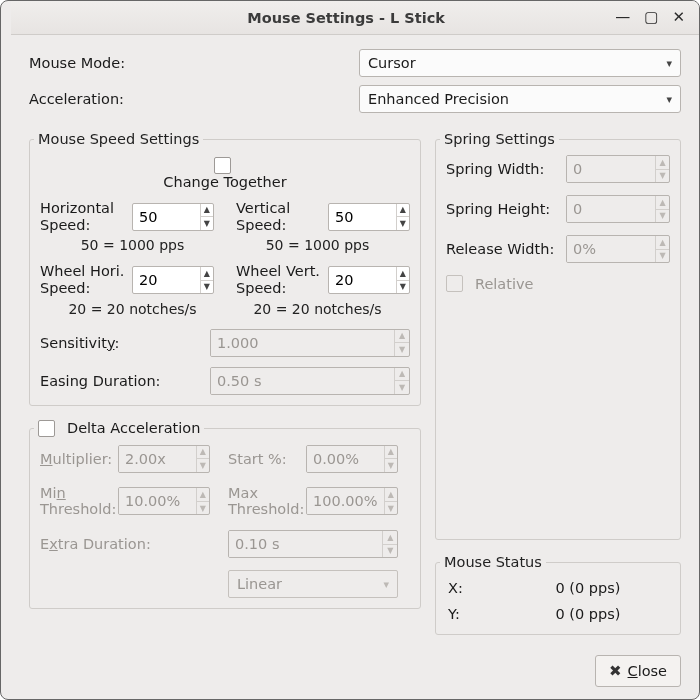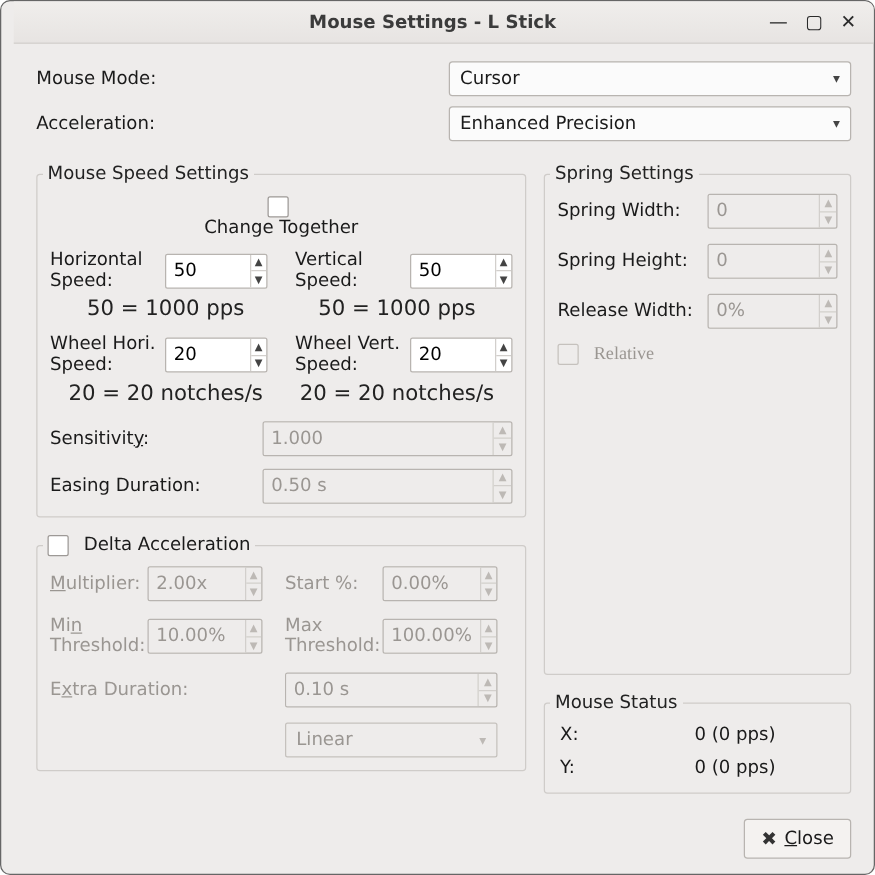--- a/index.html
+++ b/index.html
@@ -113,21 +113,21 @@
   .spin .updn {
     width: 16px;
     border-left: 1px solid #d2cfcc;
     display: flex; flex-direction: column;
   }
   .spin .updn div {
     flex: 1; display:flex; align-items:center; justify-content:center;
     font-size: 8px; color: #444; cursor: pointer;
   }
   .spin .updn div:first-child { border-bottom: 1px solid #d2cfcc; }
-  .hint { text-align:center; color:#222; margin: 4px 0 10px 0; font-size: 17px; }
+  .hint { text-align:center; color:#222; margin: 4px 0 10px 0; font-size: 14px; }
   .grid-sens {
     display:grid;
     grid-template-columns: 170px 1fr;
     row-gap: 10px;
     align-items: center;
     margin-top: 2px;
   }
   .spin.disabled, .spin.disabled input { background:#eeeceb; color:#9a9692; }
   .spin.disabled .updn div { color:#bdb9b5; }
   .chk.disabled { border-color:#c5c1bd; background:#eeeceb; }
@@ -378,21 +378,21 @@
                 </div>
             </div>
             <label>Release Width:</label>
             <div class="spin disabled">
               <input disabled="" value="0%" style="">
               <div class="updn">
                   <div>▲</div>
                   <div>▼</div>
                 </div>
             </div>
-            <div style="grid-column:1 / span 2; display:flex; align-items:center; gap:6px;font-family:Liberation Serif, serif;">
+            <div style="grid-column:1 / span 2; display:flex; align-items:center; gap:6px;">
               <span class="chk disabled"></span>
               <span class="disabled-text">Relative</span>
             </div>
           </div>
         </fieldset>
 
         <fieldset>
           <legend>Mouse Status</legend>
           <div class="status-grid">
             <div>X:</div>

